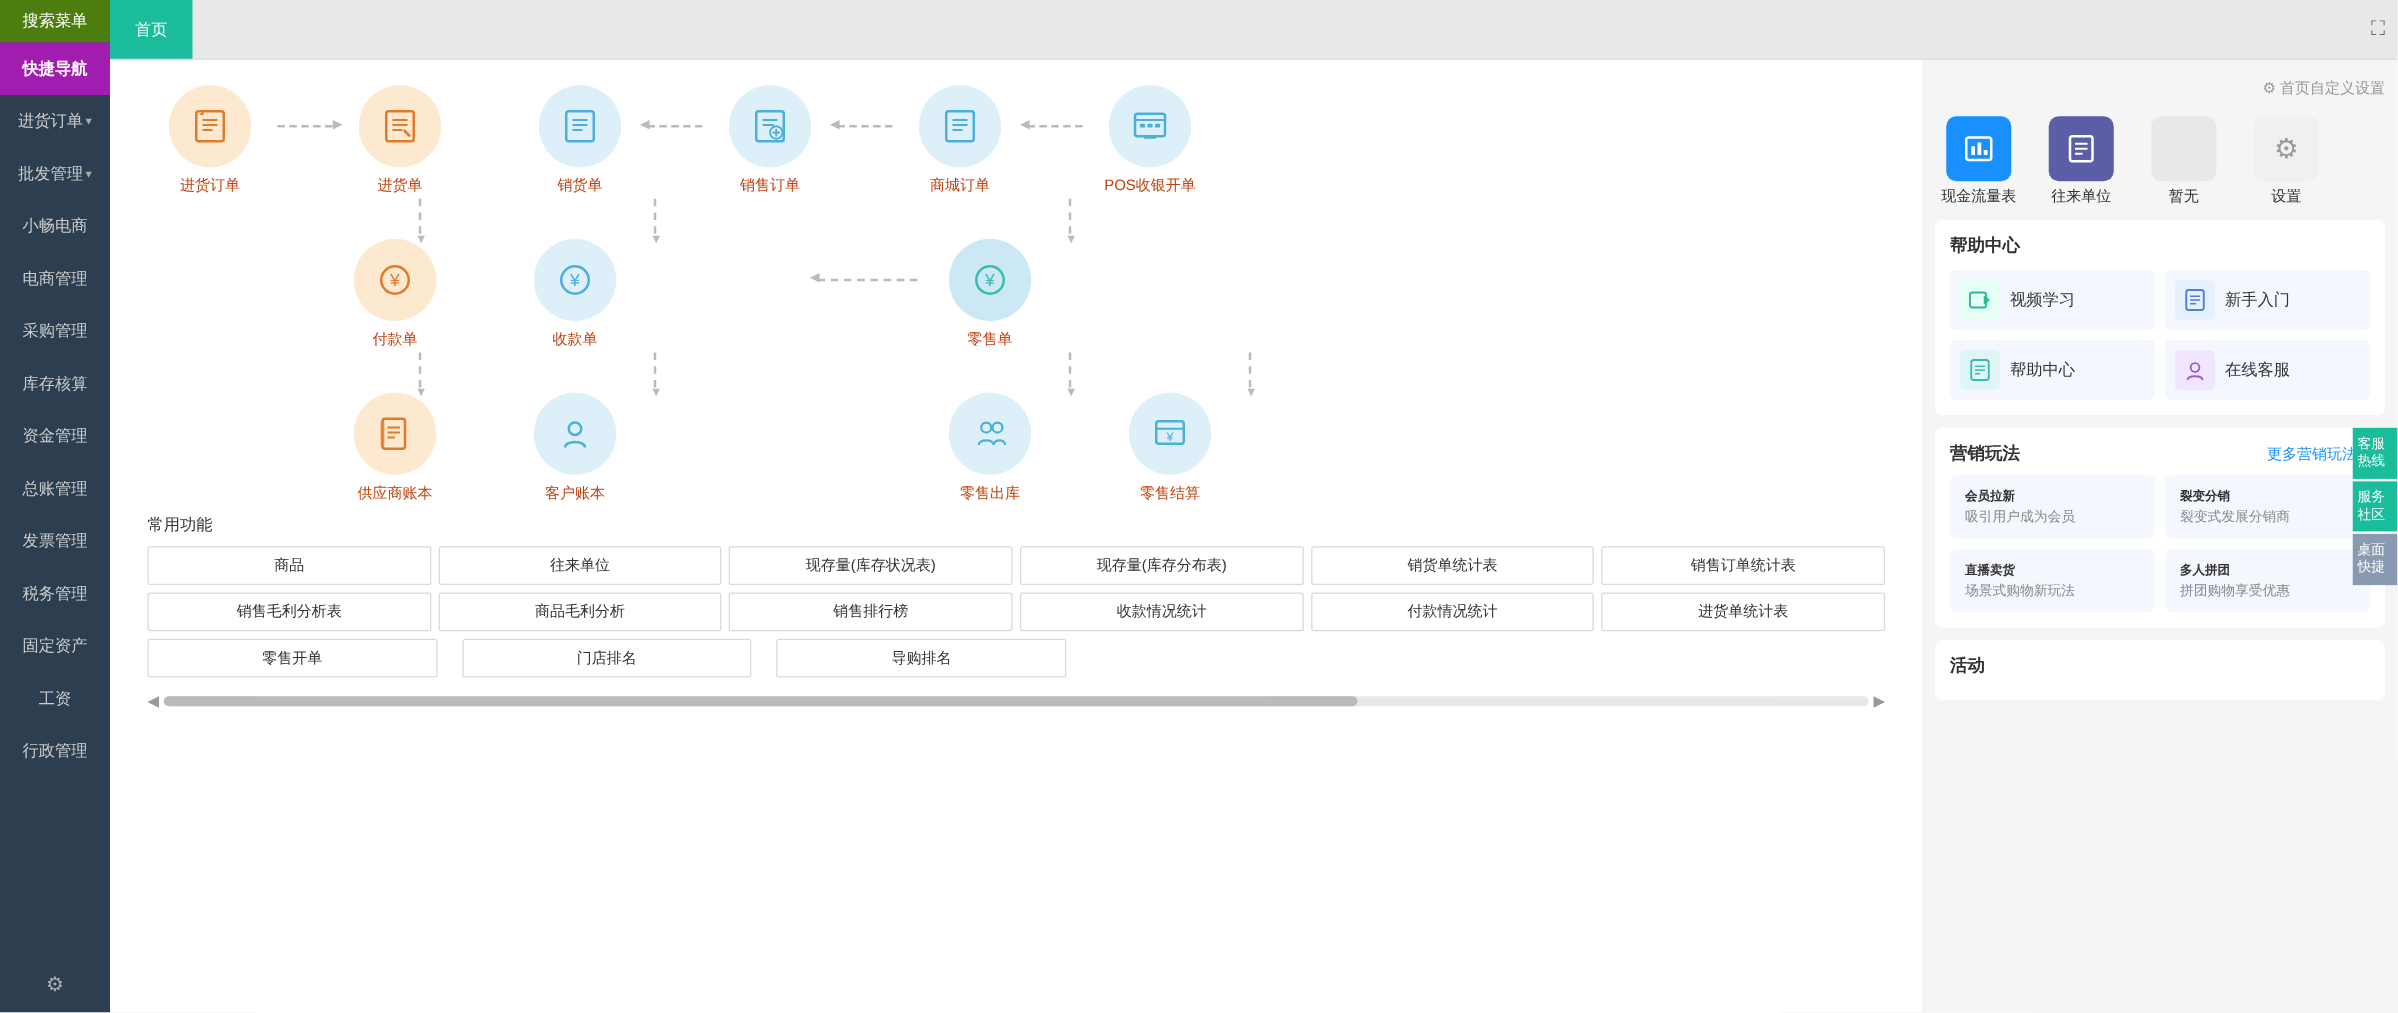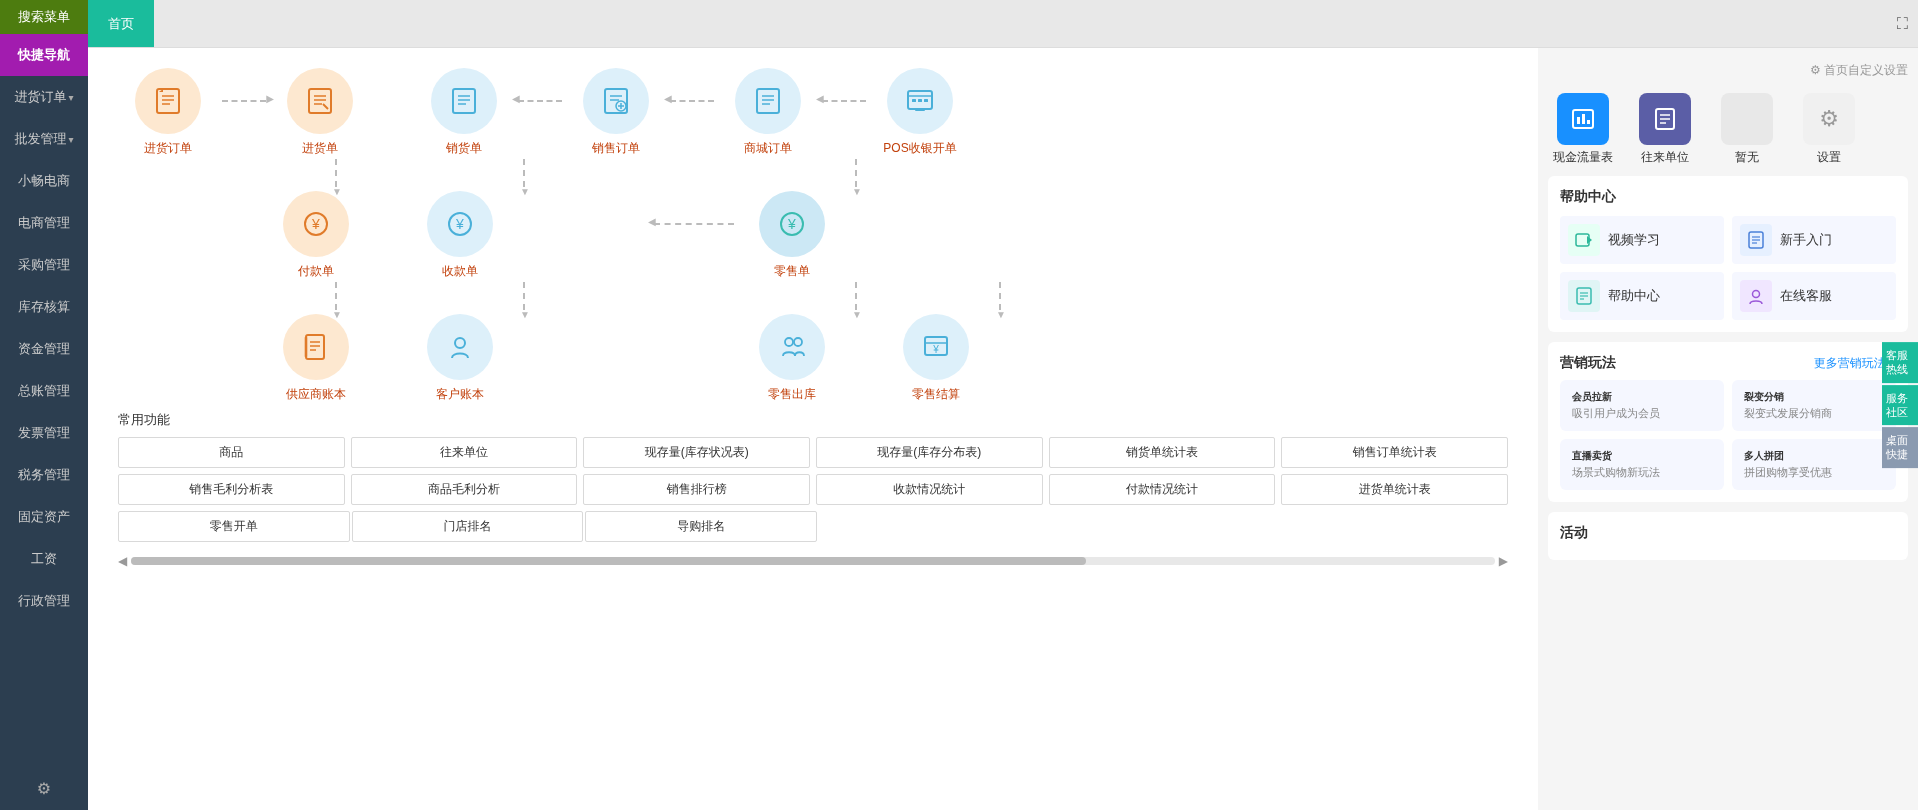--- a/index.html
+++ b/index.html
@@ -666,21 +666,21 @@
           <div class="cf-btn">销售订单统计表</div>
         </div>
         <div class="cf-grid">
           <div class="cf-btn">销售毛利分析表</div>
           <div class="cf-btn">商品毛利分析</div>
           <div class="cf-btn">销售排行榜</div>
           <div class="cf-btn">收款情况统计</div>
           <div class="cf-btn">付款情况统计</div>
           <div class="cf-btn">进货单统计表</div>
         </div>
-        <div style="display:flex; gap:2px;">
+        <div style="display:flex; gap:20px;">
           <div class="cf-btn" style="width:calc(100%/6);">零售开单</div>
           <div class="cf-btn" style="width:calc(100%/6);">门店排名</div>
           <div class="cf-btn" style="width:calc(100%/6);">导购排名</div>
         </div>
       </div>
 
       <div class="scroll-bar-area">
         <span class="scroll-arrow">◀</span>
         <div class="scroll-track">
           <div class="scroll-thumb"></div>

